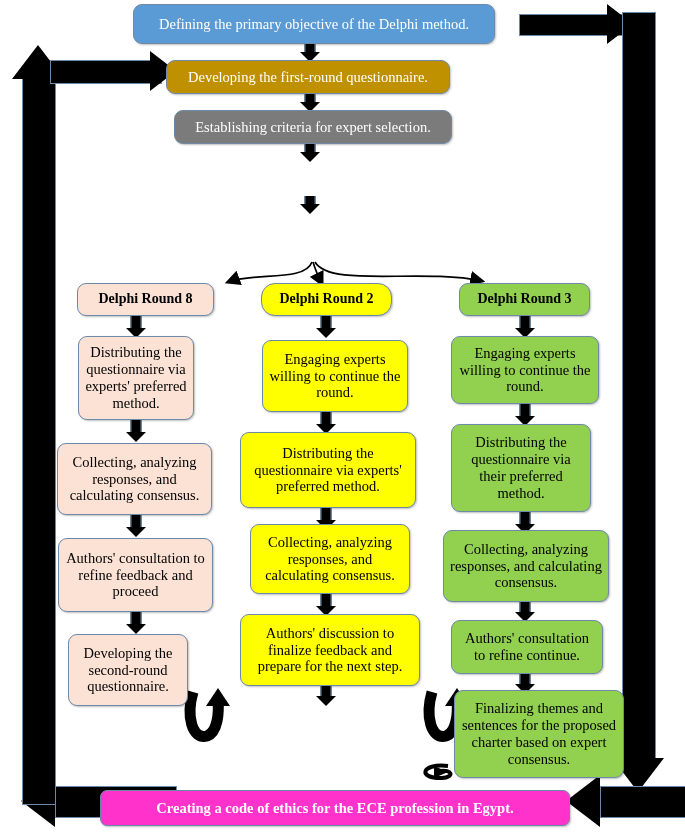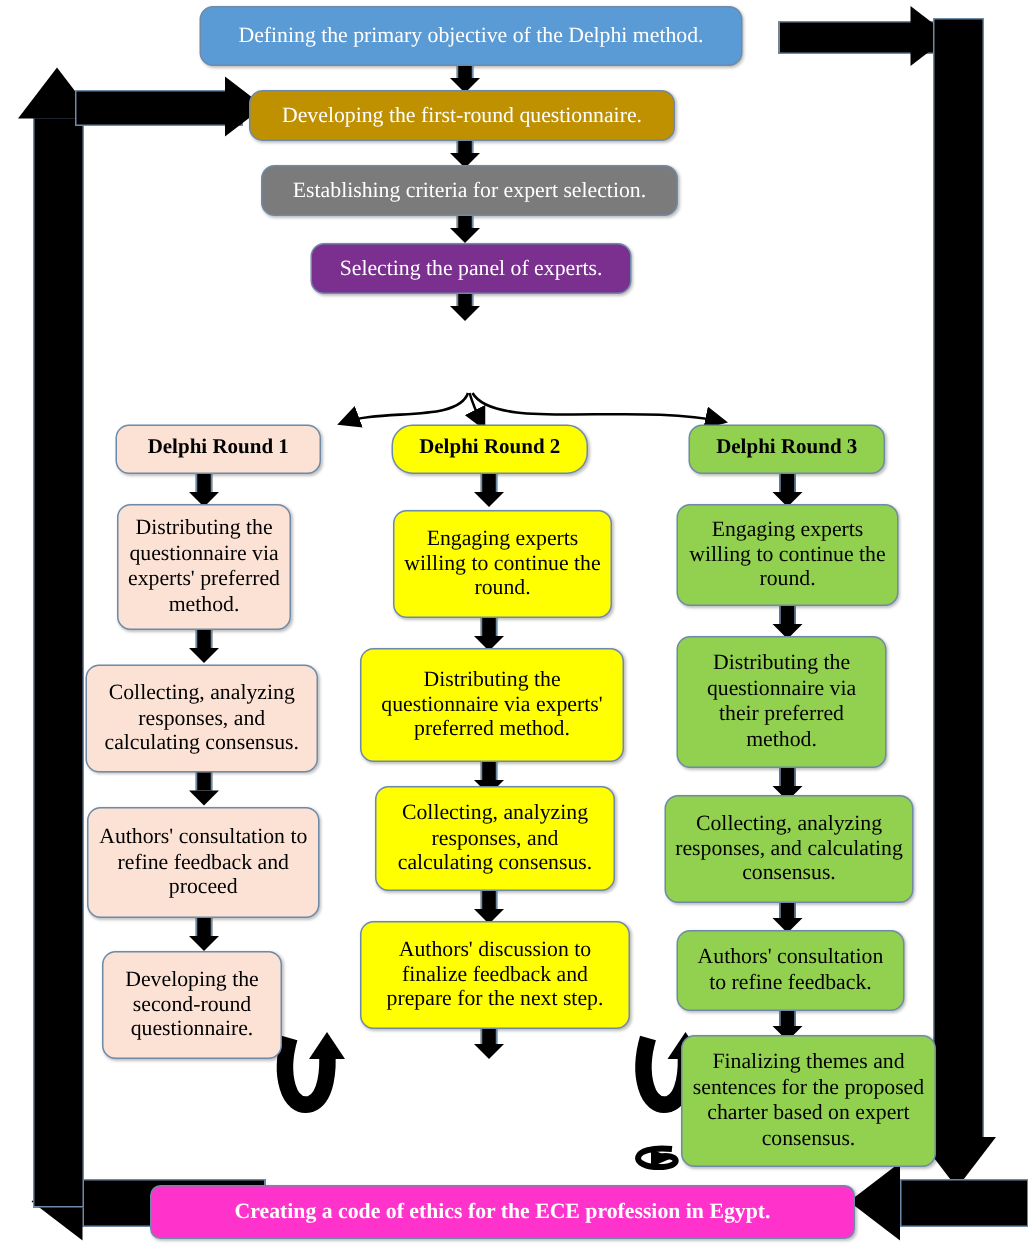--- a/index.html
+++ b/index.html
@@ -111,23 +111,20 @@
 
   <div class="node c-gray hdr hdr-white" style="left:174px;top:110px;width:278px;height:34px;">
     <span>Establishing criteria for expert selection.</span>
   </div>
 
   <div class="vconn" style="left:300px;top:144px;width:20px;height:18px;">
     <div class="shaft" style="height:9px;"></div>
       <div class="head"></div>
   </div>
 
-  <div class="node c-purple hdr hdr-white" style="left:207px;top:162px;width:214px;height:34px;">
-    <span>Selecting the panel of experts.</span>
-  </div>
 
   <div class="vconn" style="left:300px;top:196px;width:20px;height:18px;">
     <div class="shaft" style="height:9px;"></div>
       <div class="head"></div>
   </div>
 
 
   <svg class="ink" viewBox="0 0 685 839">
     <defs>
       <marker id="ah" markerWidth="9" markerHeight="9" refX="7" refY="4.5" orient="auto">
@@ -142,21 +139,21 @@
     <path d="M206,706 L218,688 L230,706 z" fill="#000"></path>
 
     <path d="M432,692 C425,716 431,740 446,736 C457,732 458,712 457,700" fill="none" stroke="#000" stroke-width="11" stroke-linecap="butt"></path>
     <path d="M445,706 L457,688 L469,706 z" fill="#000"></path>
 
     <path d="M448,766 C420,763 418,779 442,778 C455,777 452,769 440,771" fill="none" stroke="#000" stroke-width="4"></path>
     <path d="M434,766 L448,772 L434,778 z" fill="#000"></path>
   </svg>
 
   <div class="node c-peach rnd-title" style="left:77px;top:283px;width:137px;height:33px;">
-    <span>Delphi Round 1</span>
+    <span>Delphi Round 8</span>
   </div>
   <div class="vconn" style="left:126px;top:316px;width:20px;height:22px;">
     <div class="shaft" style="height:12px;"></div>
       <div class="head"></div>
   </div>
   <div class="node c-peach body-txt" style="left:78px;top:336px;width:116px;height:84px;">
     <span>Distributing the questionnaire via experts' preferred method.</span>
   </div>
   <div class="vconn" style="left:126px;top:420px;width:20px;height:22px;">
     <div class="shaft" style="height:12px;"></div>
@@ -238,21 +235,21 @@
       <div class="head"></div>
   </div>
   <div class="node c-green body-txt" style="left:443px;top:530px;width:166px;height:72px;">
     <span>Collecting, analyzing responses, and calculating consensus.</span>
   </div>
   <div class="vconn" style="left:515px;top:602px;width:20px;height:20px;">
     <div class="shaft" style="height:10px;"></div>
       <div class="head"></div>
   </div>
   <div class="node c-green body-txt" style="left:451px;top:620px;width:152px;height:54px;">
-    <span>Authors' consultation to refine feedback.</span>
+    <span>Authors' consultation to refine continue.</span>
   </div>
   <div class="vconn" style="left:515px;top:674px;width:20px;height:20px;">
     <div class="shaft" style="height:10px;"></div>
       <div class="head"></div>
   </div>
   <div class="node c-green body-txt" style="left:454px;top:690px;width:170px;height:88px;">
     <span>Finalizing themes and sentences for the proposed charter based on expert consensus.</span>
   </div>
 
   <div class="node c-pink" style="left:100px;top:790px;width:470px;height:36px;font-weight:bold;font-size:14.5px;color:#ffffff;border-radius:7px;">

